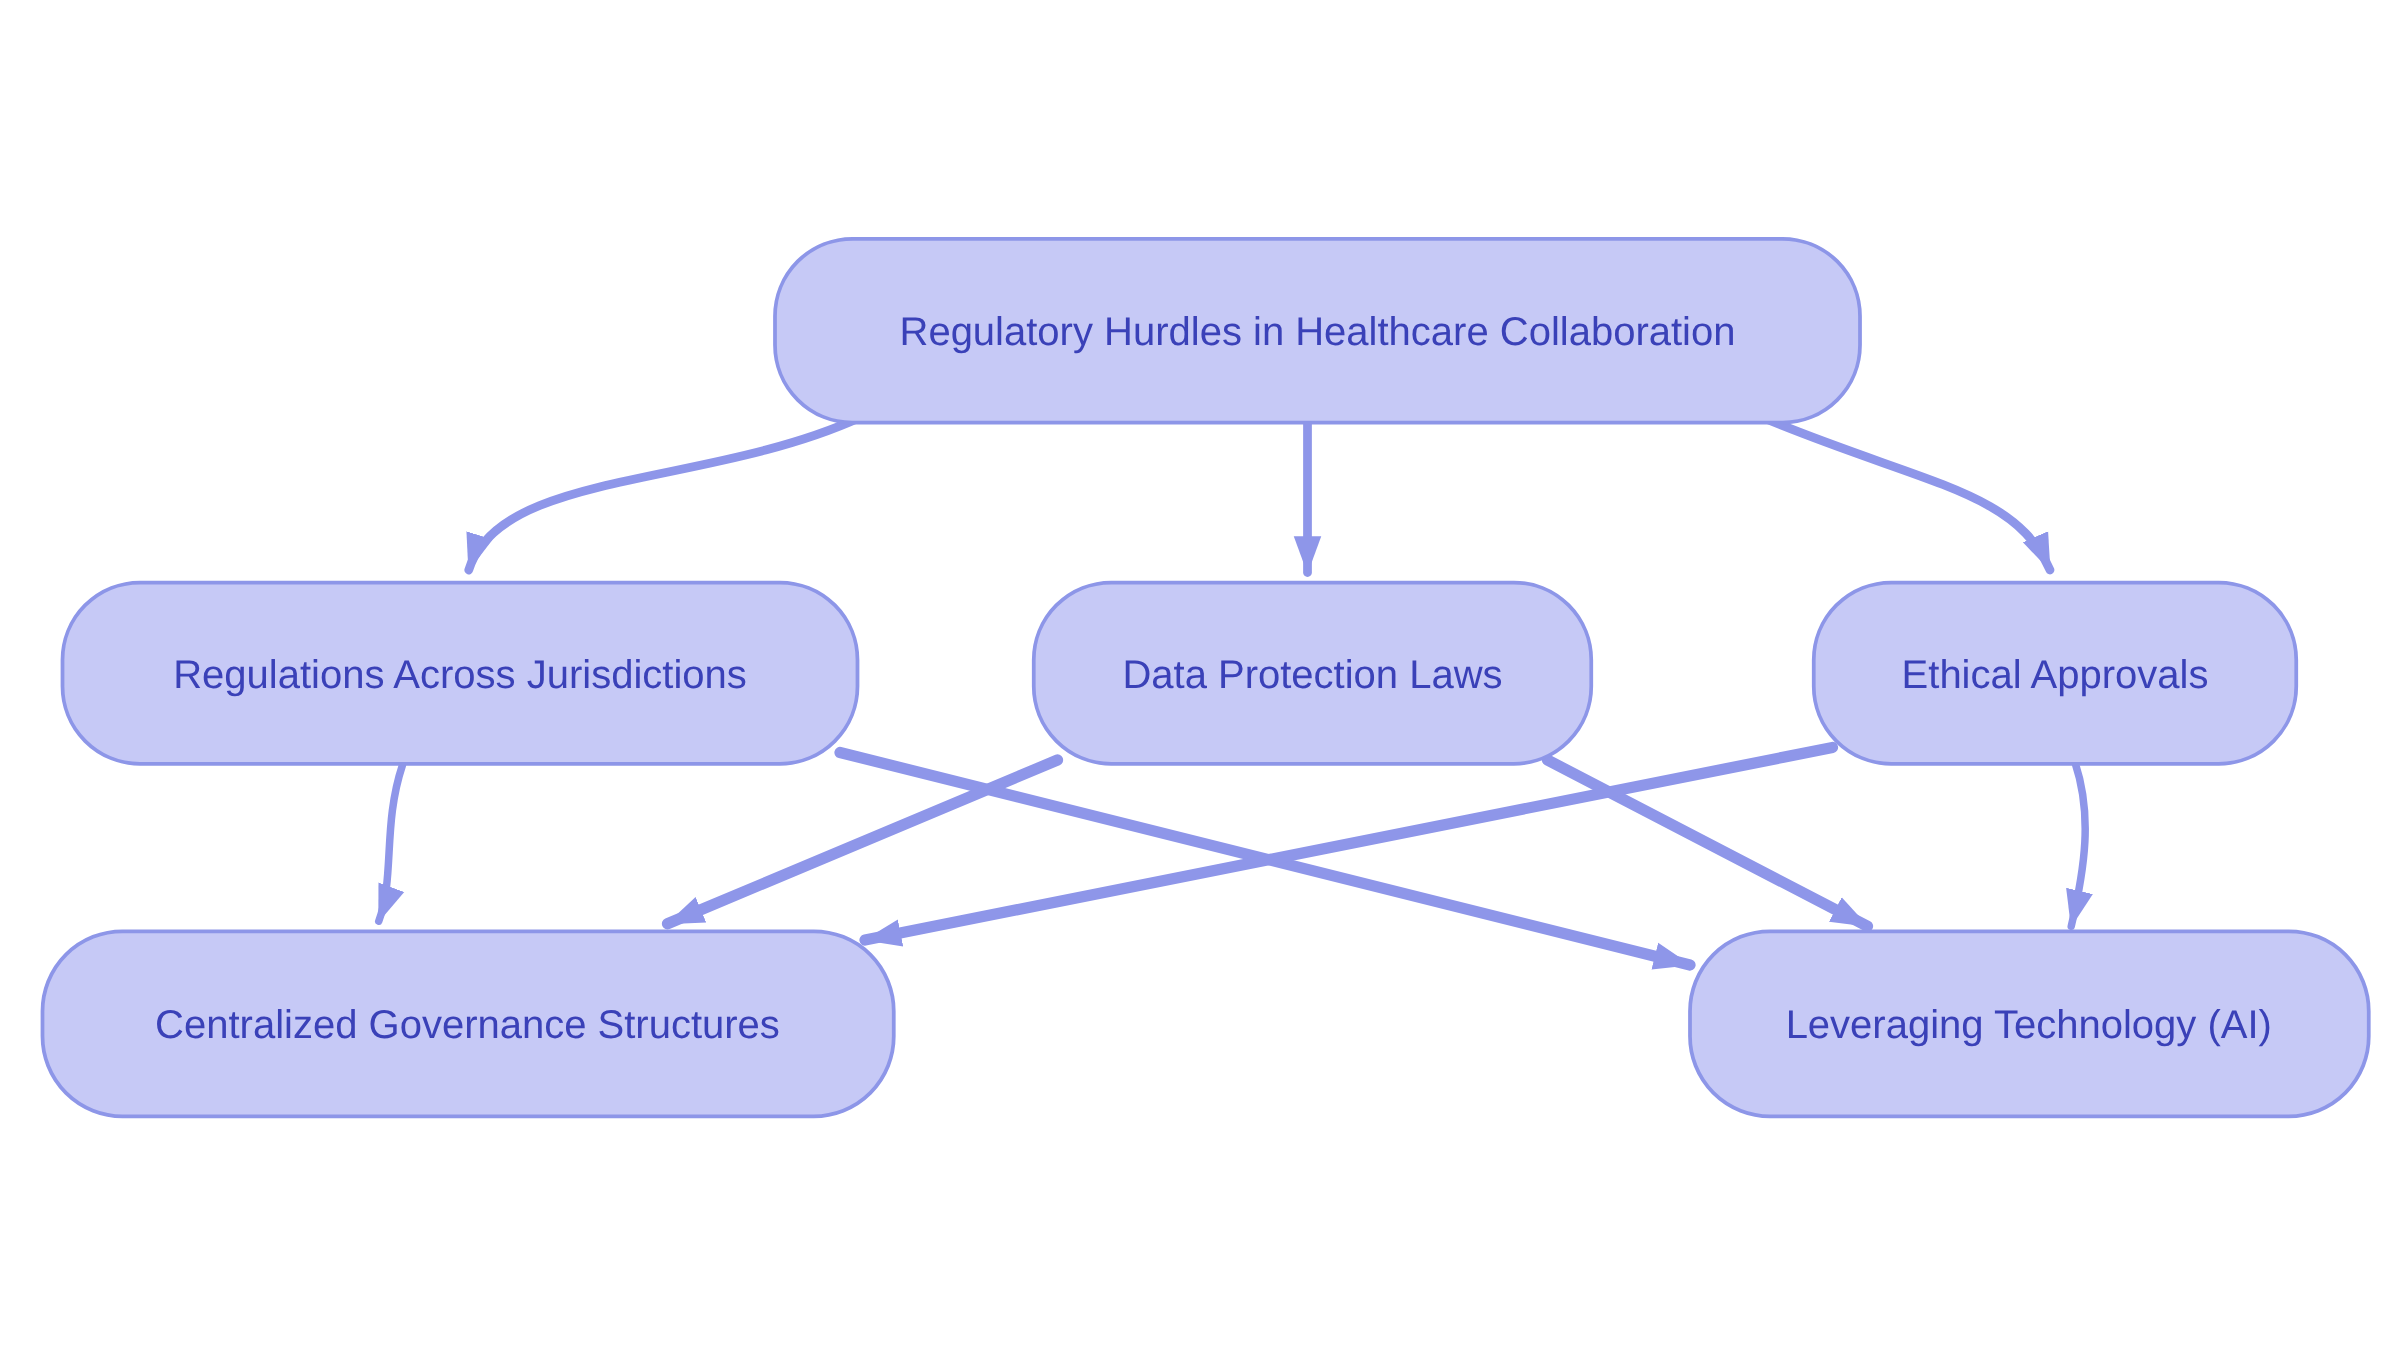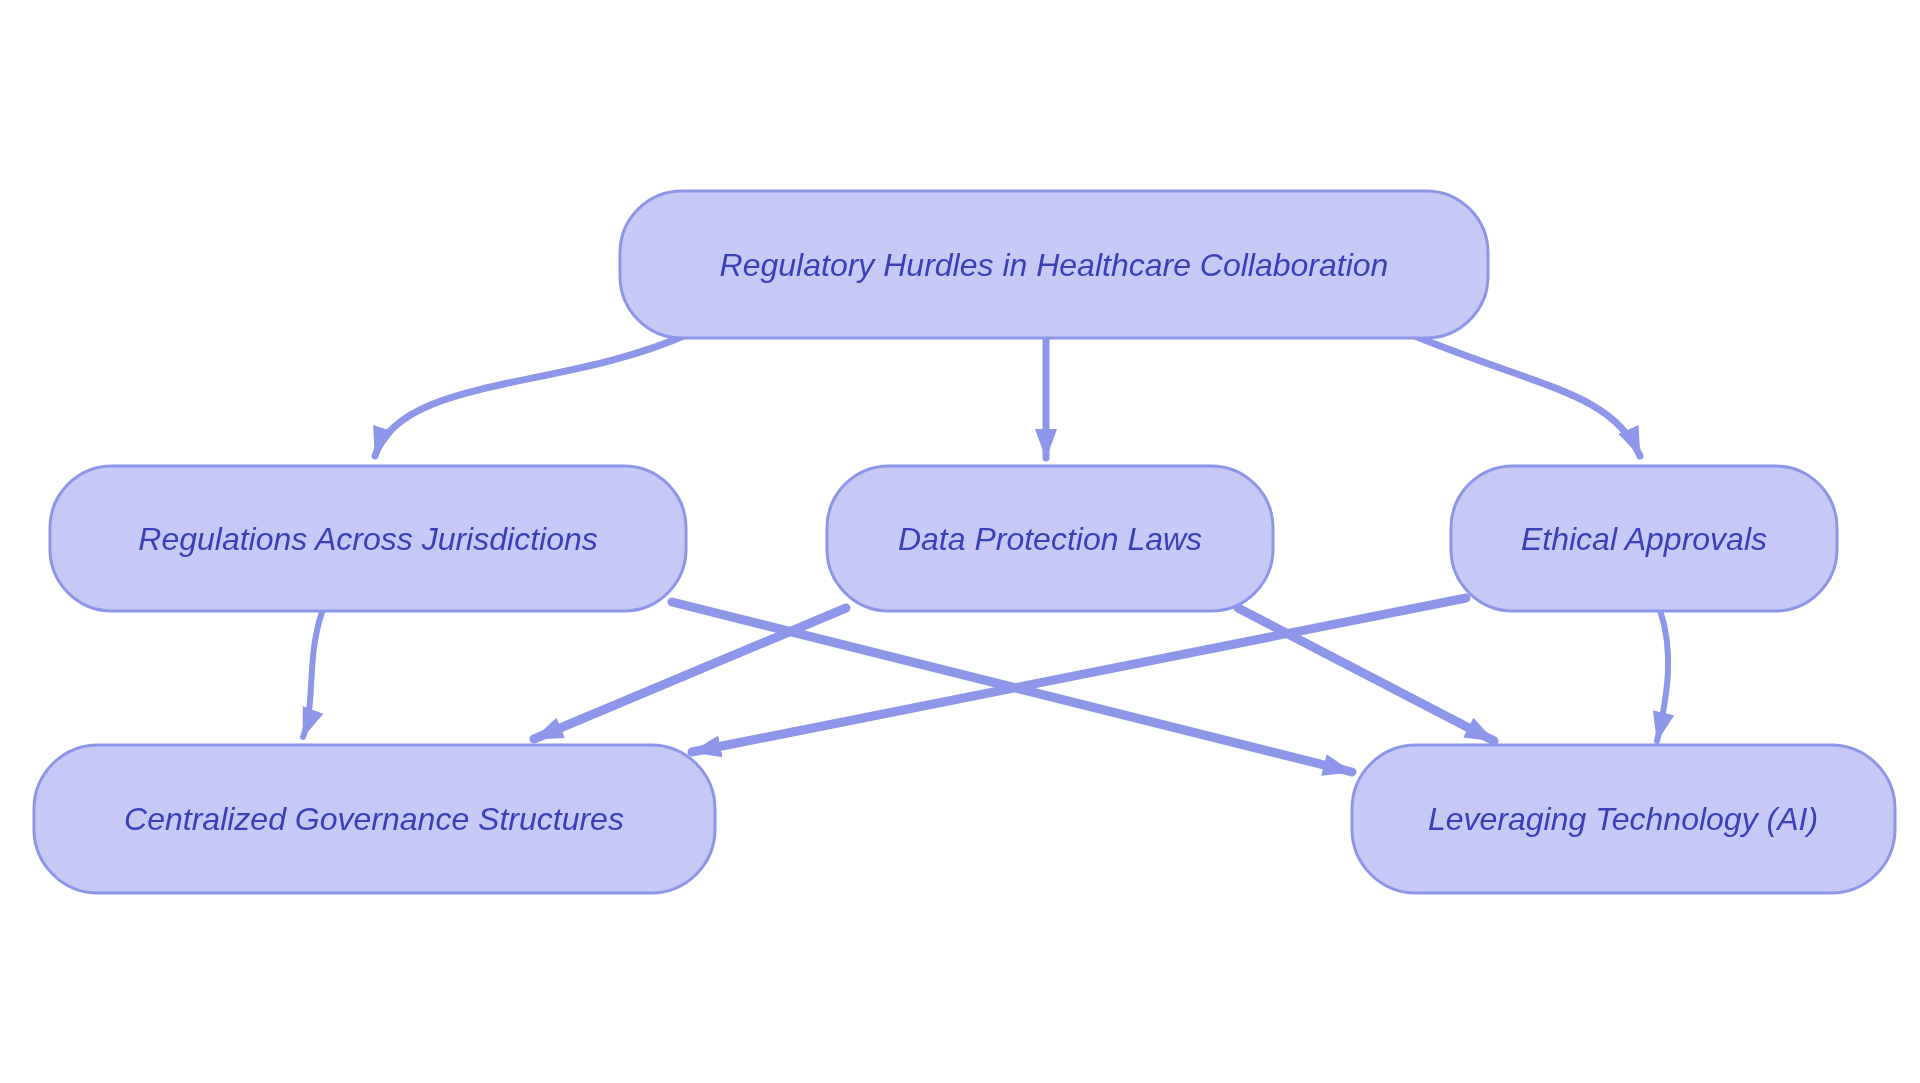--- a/index.html
+++ b/index.html
@@ -10,21 +10,20 @@
     --text:#3a41b8;
     --arrow:#8e96e9;
   }
   html,body{margin:0;padding:0;background:var(--bg);}
   .stage{
     position:relative;
     width:1920px;height:1083px;
     background:var(--bg);
     overflow:hidden;
     font-family:"Liberation Sans", sans-serif;
-    font-style:italic;
   }
   svg{display:block;}
   .edge{stroke:var(--arrow);fill:none;stroke-linecap:round;}
   .edge.w7{stroke-width:7;}
   .edge.w9{stroke-width:9;}
   .edge.w6{stroke-width:6;}
   .node rect{
     fill:var(--node-fill);
     stroke:var(--node-border);
     stroke-width:3;

